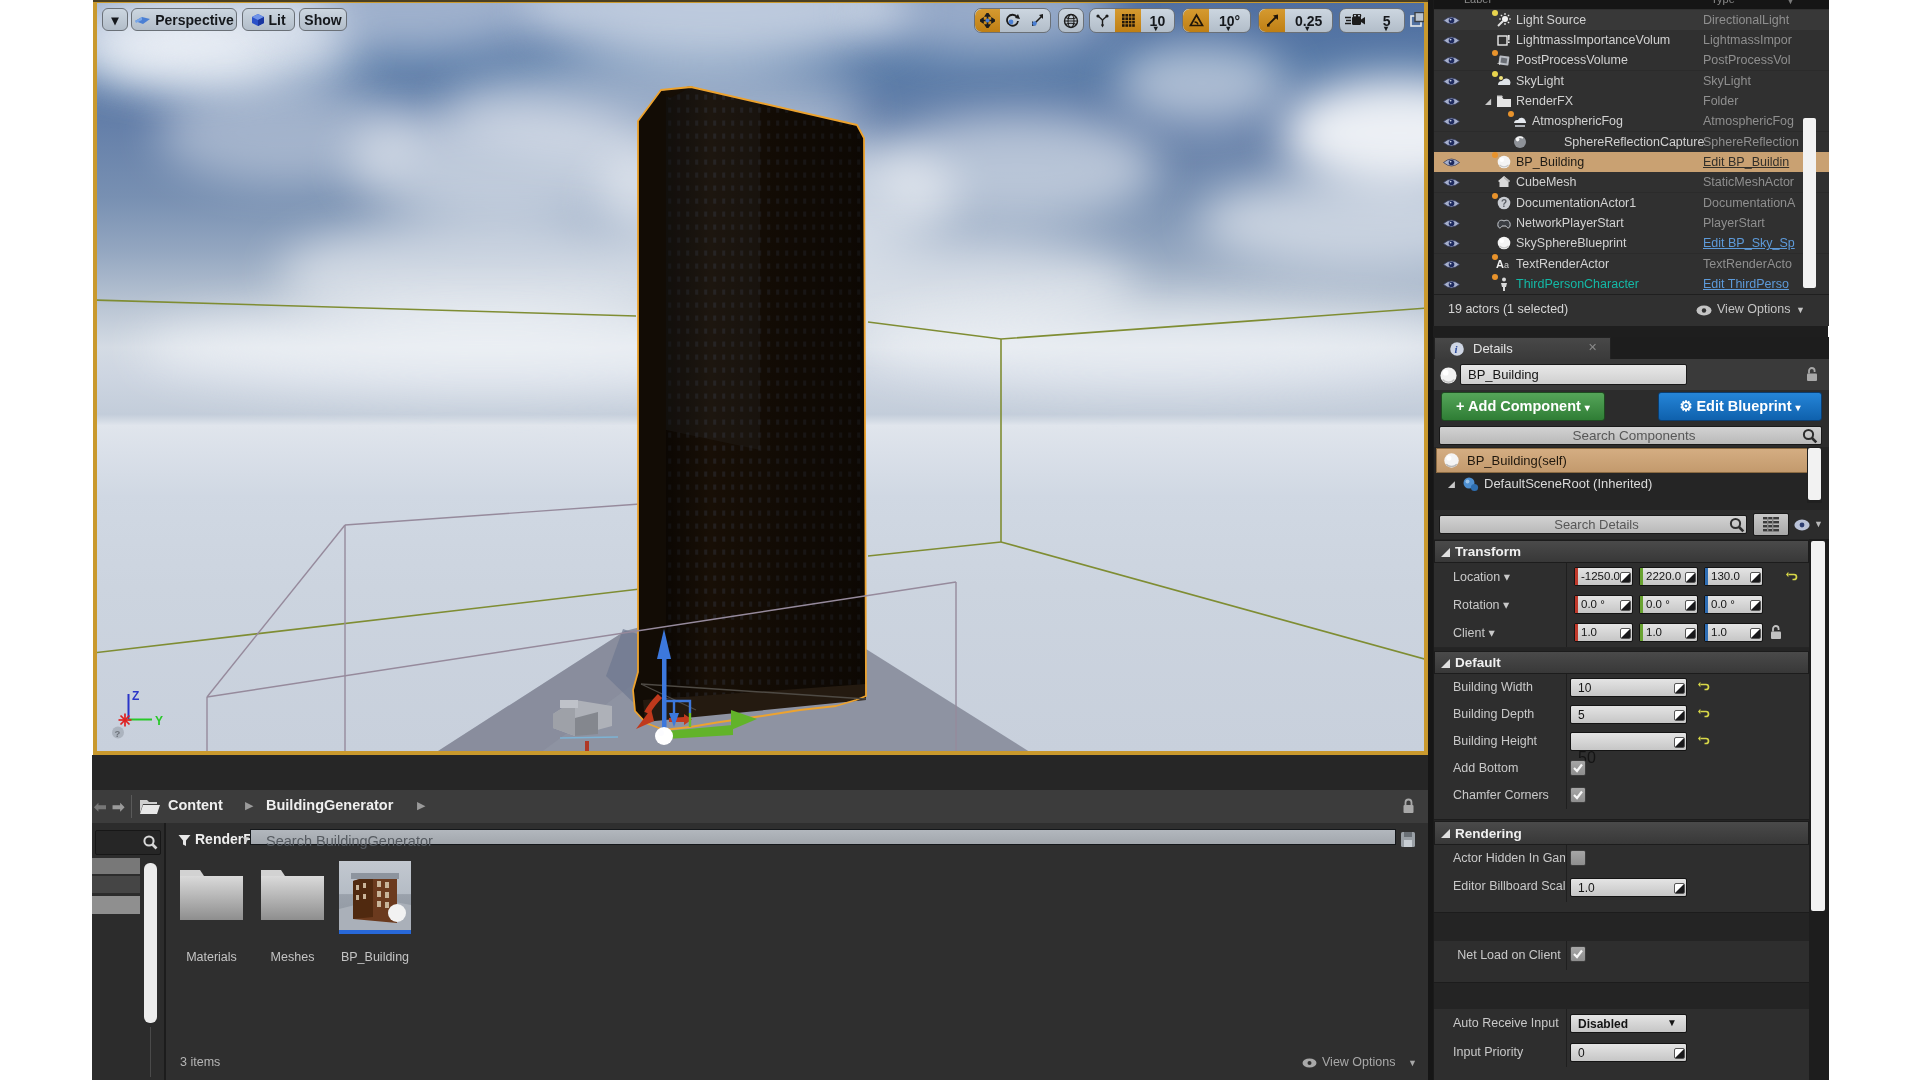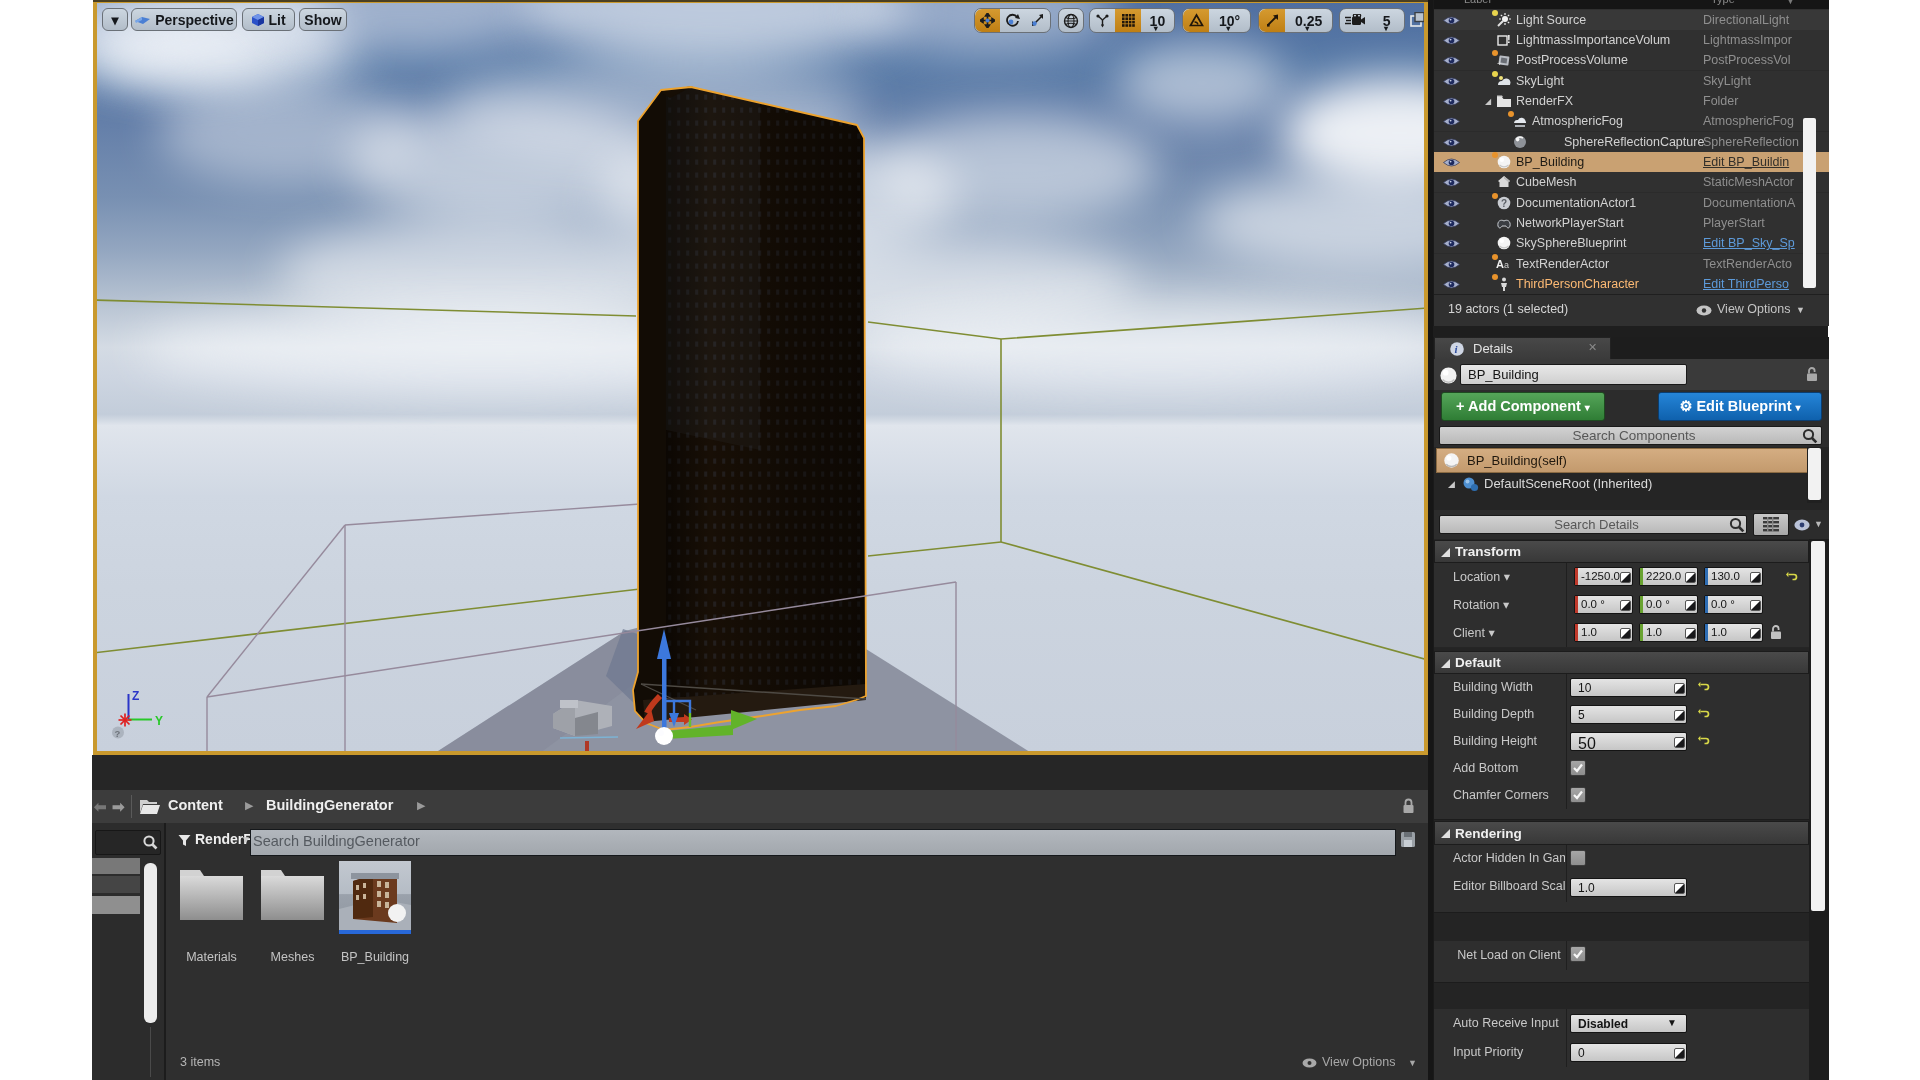--- a/index.html
+++ b/index.html
@@ -323,21 +323,21 @@
     <div class="abs" style="left:58px;top:204px;width:1px;height:50px;background:#4a4a4a;"></div>
   </div>
   <div class="abs" style="left:72px;top:68px;width:2px;height:257px;background:#1c1c1c;"></div>
 
   <div class="abs clip" style="left:74px;top:68px;width:1262px;height:257px;background:#2f2f2f;">
     <svg class="abs" style="left:12px;top:11px;" width="13" height="13" viewBox="0 0 13 13">
         <path d="M0.5 1 h12 l-4.5 5.5 v5.5 l-3 -1.5 v-4 z" fill="#e8e8e8"></path>
       </svg>
     <span class="abs" style="left:29px;top:8px;color:#efefef;font-size:14px;font-weight:bold;">RenderFX</span>
     <span class="abs" style="left:75px;top:11px;color:#cfcfcf;font-size:10px;">▼</span>
-    <div class="abs" style="left:84px;top:6px;width:1146px;height:27px;background:linear-gradient(180deg,#b2b7bd,#a2a7ad);border:1px solid #15181b;color:#555a60;font-size:14.5px;line-height:22px;padding-left:2px;box-sizing:border-box;">Search BuildingGenerator</div>
+    <div class="abs" style="left:84px;top:6px;width:1146px;height:16px;background:linear-gradient(180deg,#b2b7bd,#a2a7ad);border:1px solid #15181b;color:#555a60;font-size:14.5px;line-height:22px;padding-left:15px;box-sizing:border-box;">Search BuildingGenerator</div>
     <svg class="abs" style="left:1234px;top:8px;" width="16" height="17" viewBox="0 0 16 17">
         <rect x="1" y="1" width="14" height="15" rx="1.5" fill="#9aa0a6"></rect>
         <rect x="4" y="1" width="8" height="5" fill="#6a7076"></rect>
         <rect x="4" y="9" width="8" height="7" fill="#c8ced4"></rect>
       </svg>
 
     <svg class="abs" style="left:12px;top:45px;" width="67" height="54" viewBox="0 0 67 54">
         <path d="M2 8 L2 2 L22 2 L26 8 Z" fill="#d2d2d2"></path>
         <rect x="2" y="8" width="63" height="44" fill="url(#fgr)"></rect>
         <defs>
@@ -590,21 +590,21 @@
 <svg class="abs" style="left:9px;top:5px;" width="17" height="11" viewBox="0 0 17 11">
         <path d="M0.5 5.5 Q8.5 -1.5 16.5 5.5 Q8.5 12.5 0.5 5.5 Z" fill="#a7b0cc" stroke="#3a4060" stroke-width="0.8"></path>
         <circle cx="8.5" cy="5.5" r="2.8" fill="#1e2a5e"></circle>
         <circle cx="7.6" cy="4.6" r="0.9" fill="#c8d0e8"></circle>
       </svg>
 <div class="abs" style="left:62px;top:2px;"><svg width="16" height="16" viewBox="0 0 16 16">
           <circle cx="8" cy="3.5" r="2" fill="#d8d8d8"></circle>
           <path d="M5 7 h6 l-1 4 h-1 v4 h-2 v-4 h-1 z" fill="#d8d8d8"></path>
         </svg></div>
 <div class="abs" style="left:58px;top:0px;width:6px;height:6px;border-radius:50%;background:#e8932c;"></div>
-<span class="abs" style="left:82px;top:3px;color:#fdba74;font-size:12.5px;">ThirdPersonCharacter</span>
+<span class="abs" style="left:82px;top:3px;color:#14b8a6;font-size:12.5px;">ThirdPersonCharacter</span>
 <span class="abs" style="left:269px;top:3px;width:99px;height:16px;overflow:hidden;white-space:nowrap;color:#5d9ad9;font-size:12.5px;text-decoration:underline;">Edit ThirdPerso</span>
 </div>
 
 <div class="abs" style="left:369px;top:118px;width:13px;height:170px;background:#f2f2f2;border-radius:2px;"></div>
 <div class="abs" style="left:0;top:294px;width:443px;height:32px;background:#303030;border-top:1px solid #1f1f1f;">
       <span class="abs" style="left:14px;top:7px;color:#d6d6d6;font-size:12.5px;">19 actors (1 selected)</span>
       <svg class="abs" style="left:262px;top:10px;" width="16" height="11" viewBox="0 0 16 11">
         <ellipse cx="8" cy="5.5" rx="7.5" ry="5" fill="#c4c4c4"></ellipse>
         <circle cx="8" cy="5.5" r="2.2" fill="#303030"></circle>
       </svg>
@@ -798,21 +798,21 @@
       </svg>
 <div class="abs" style="left:136px;top:166px;width:117px;height:19px;background:linear-gradient(180deg,#e4e4e4,#c6c6c6);border:1px solid #141414;border-radius:2px;box-sizing:border-box;">
         <span class="abs" style="left:7px;top:2px;color:#141414;font-size:12px;font-weight:normal;">5</span>
         <div class="abs" style="left:103px;top:4px;width:9px;height:9px;border:1px solid #555;border-radius:2px;background:linear-gradient(135deg,#ffffff 48%,#18181a 52%);"></div>
       </div>
 <svg class="abs" style="left:264px;top:169px;" width="12" height="12" viewBox="0 0 12 12">
         <path d="M2.5 3.5 H8 a2.5 2.5 0 0 1 0 5 H6.5" fill="none" stroke="#d8d848" stroke-width="1.7"></path>
         <polygon points="2.4,0.8 2.4,6.2 0,3.5" fill="#d8d848"></polygon>
       </svg>
 <div class="abs" style="left:136px;top:193px;width:117px;height:19px;background:linear-gradient(180deg,#e4e4e4,#c6c6c6);border:1px solid #141414;border-radius:2px;box-sizing:border-box;">
-        <span class="abs" style="left:7px;top:2px;color:#141414;font-size:16px;font-weight:normal;">50</span>
+        <span class="abs" style="left:7px;top:16px;color:#141414;font-size:16px;font-weight:normal;">50</span>
         <div class="abs" style="left:103px;top:4px;width:9px;height:9px;border:1px solid #555;border-radius:2px;background:linear-gradient(135deg,#ffffff 48%,#18181a 52%);"></div>
       </div>
 <svg class="abs" style="left:264px;top:196px;" width="12" height="12" viewBox="0 0 12 12">
         <path d="M2.5 3.5 H8 a2.5 2.5 0 0 1 0 5 H6.5" fill="none" stroke="#d8d848" stroke-width="1.7"></path>
         <polygon points="2.4,0.8 2.4,6.2 0,3.5" fill="#d8d848"></polygon>
       </svg>
 <div class="abs" style="left:136px;top:221px;width:16px;height:16px;background:linear-gradient(180deg,#a6a6a6,#8e8e8e);border:1px solid #3c3c3c;border-radius:2px;box-sizing:border-box;"><svg width="14" height="14" viewBox="0 0 14 14">
           <polyline points="3,7 6,10 11,3.5" fill="none" stroke="#f6f6f6" stroke-width="2.2"></polyline>
         </svg></div>
 <div class="abs" style="left:136px;top:248px;width:16px;height:16px;background:linear-gradient(180deg,#a6a6a6,#8e8e8e);border:1px solid #3c3c3c;border-radius:2px;box-sizing:border-box;"><svg width="14" height="14" viewBox="0 0 14 14">

